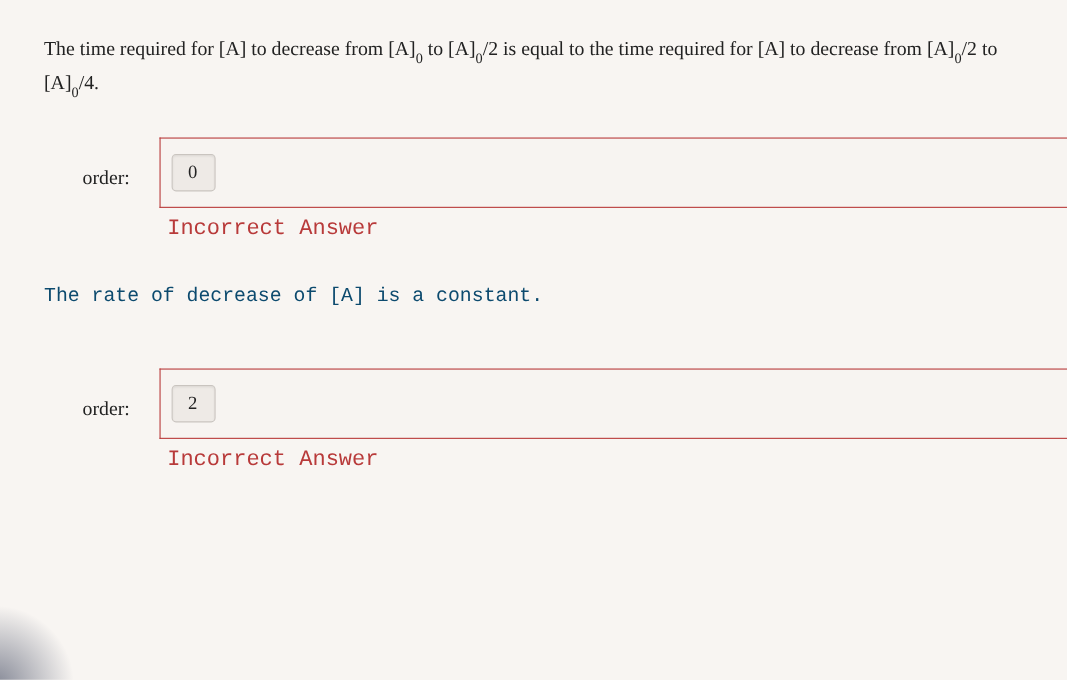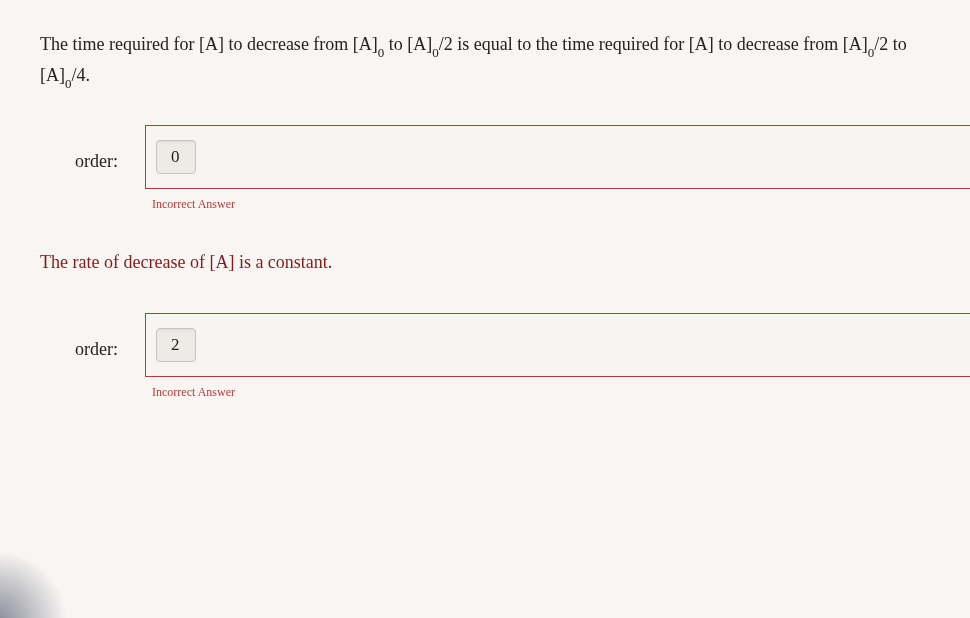--- a/index.html
+++ b/index.html
@@ -57,33 +57,34 @@
       border-radius: 4px;
       padding: 6px 14px;
       font-size: 17px;
       color: #222;
       min-width: 40px;
       box-shadow: inset 0 1px 2px rgba(0,0,0,0.08);
       font-family: Georgia, serif;
     }
     .feedback {
       color: #b83a3a;
-      font-size: 12px;
+      font-size: 20px;
       margin-left: 77px;
       margin-bottom: 40px;
-      font-family: Liberation Serif, serif;
+      font-family: Liberation Mono, monospace;
     }
     .indent-block {
       margin-left: 35px;
     }
     .question2 {
       font-size: 18px;
-      color: #7f1d1d;
-      margin-bottom: 40px;
+      color: #0c4a6e;
+      margin-bottom: 55px;
       margin-left: 0;
+      font-family: Liberation Mono, monospace;
     }
     .vignette {
       position: absolute;
       bottom: -40px;
       left: -40px;
       width: 120px;
       height: 120px;
       background: radial-gradient(circle at 30% 70%, rgba(20,30,60,0.5), transparent 60%);
       pointer-events: none;
     }

